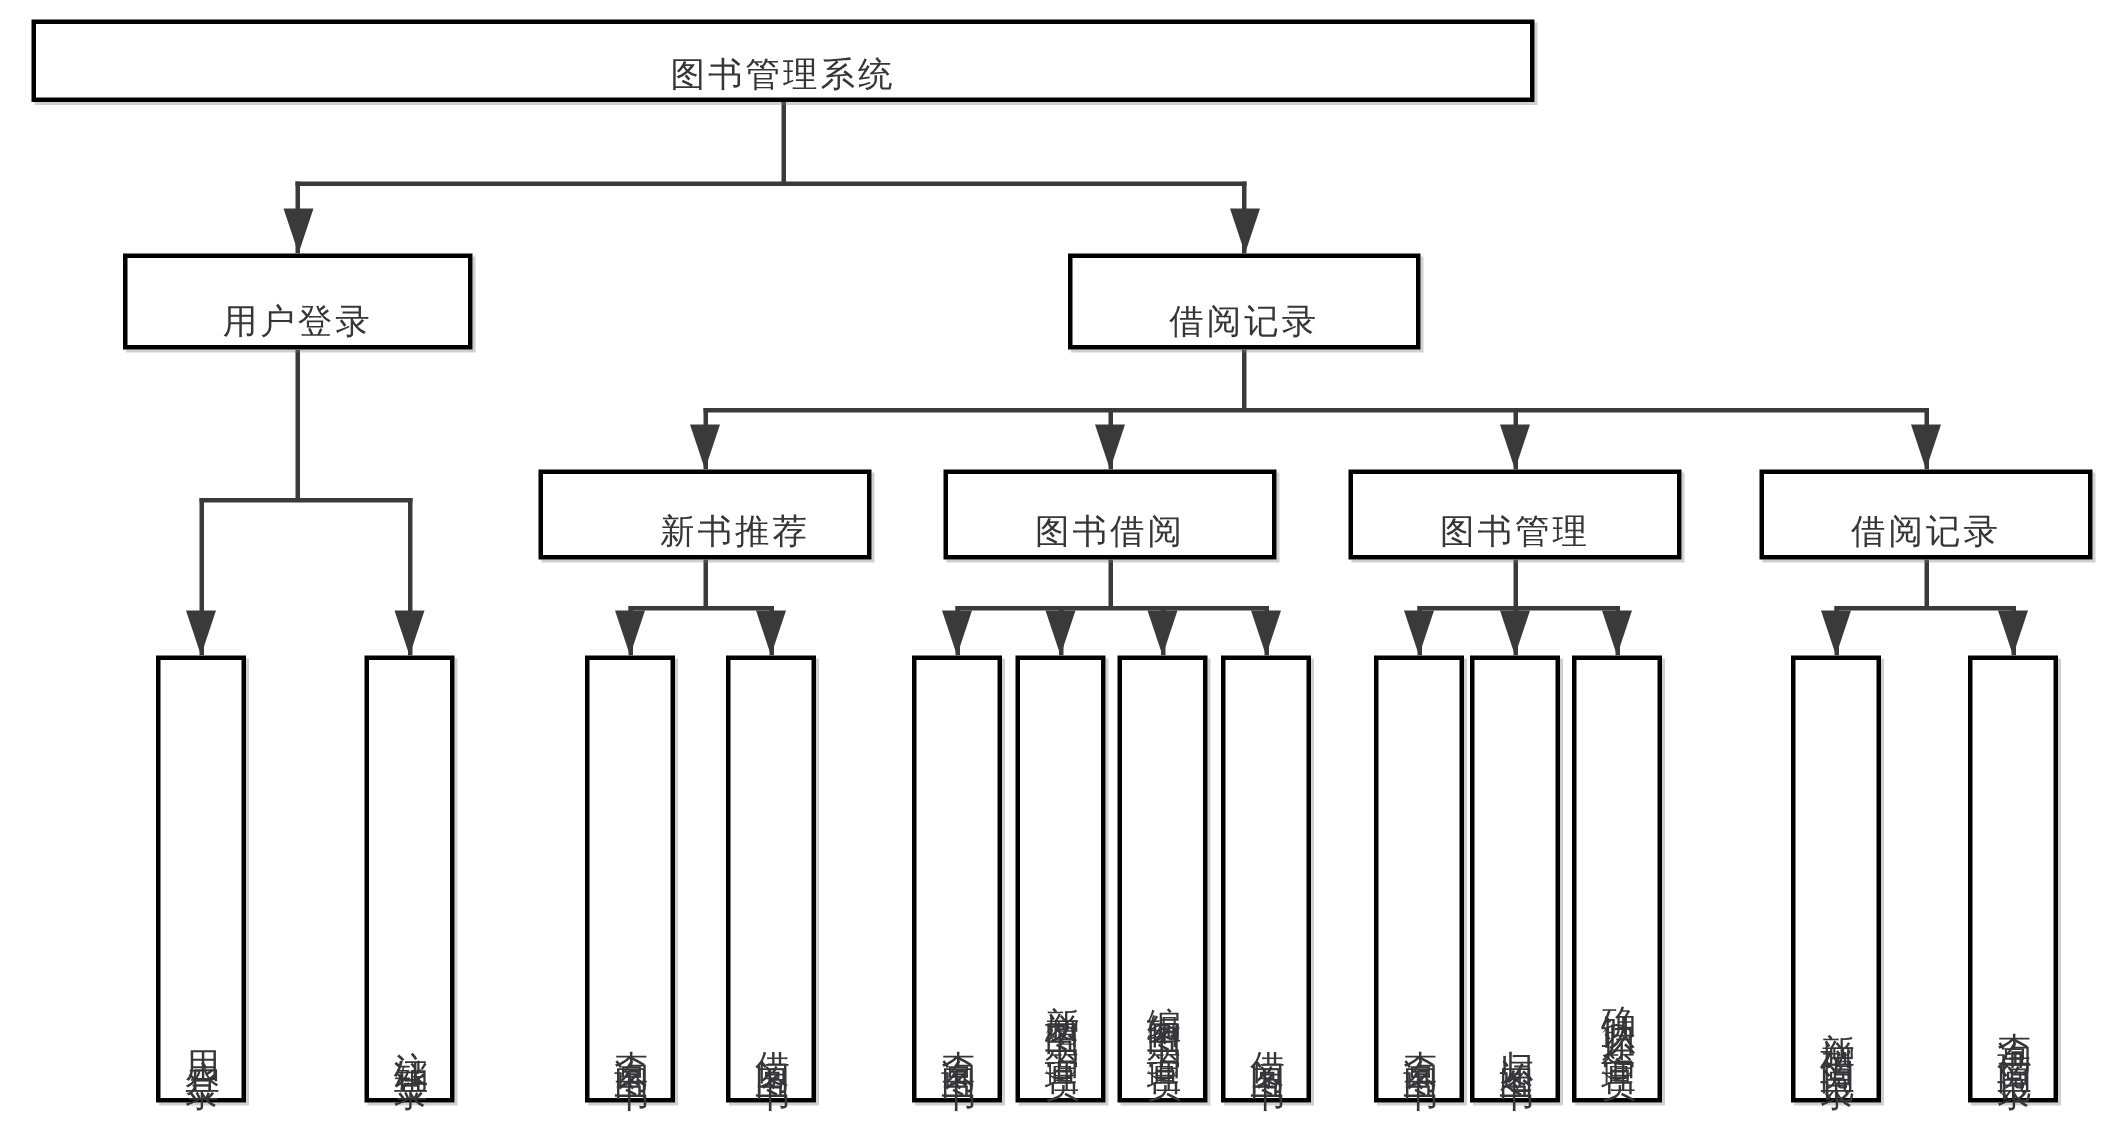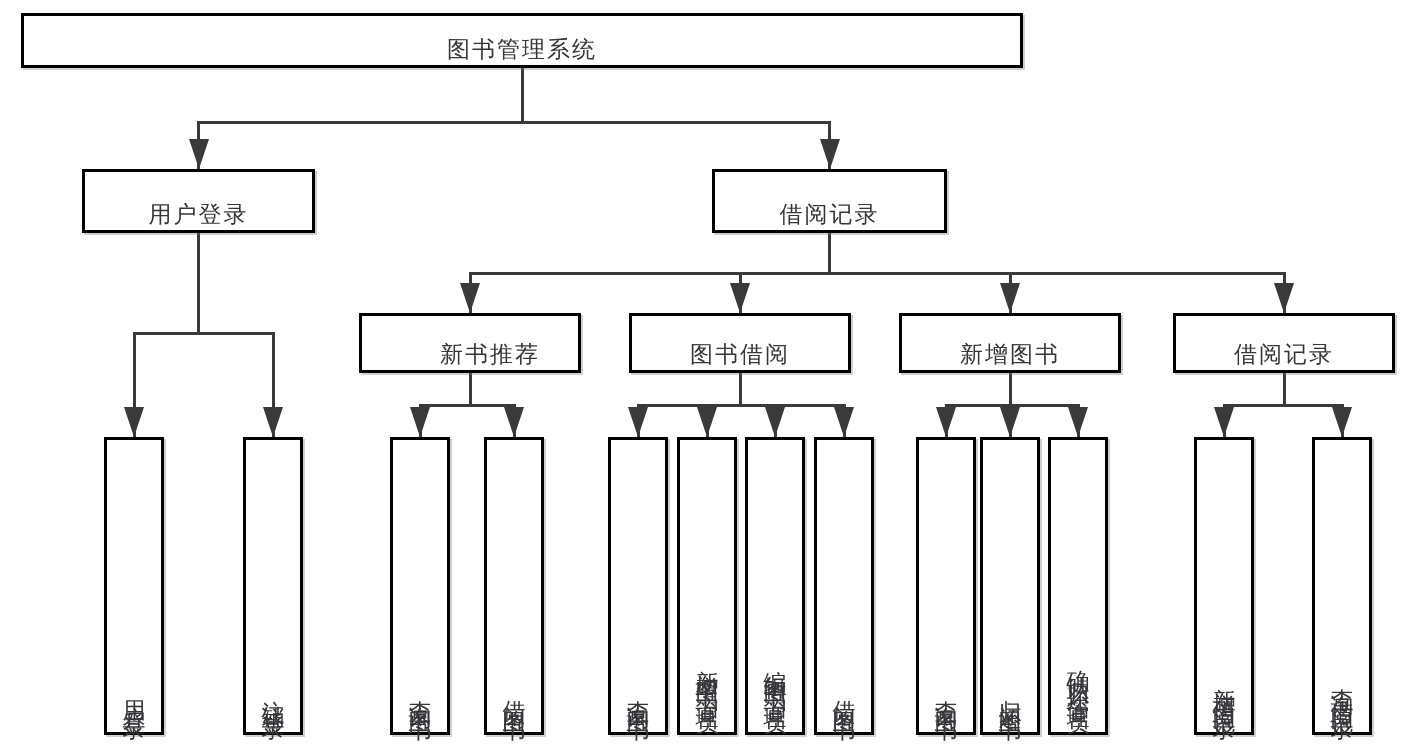--- a/index.html
+++ b/index.html
@@ -81,21 +81,21 @@
     <div class="node horiz" style="left: 712px; top: 169px; width: 235px; height: 64px;">
       <span class="lbl">借阅记录</span>
     </div>
     <div class="node horiz" style="left: 359px; top: 313px; width: 222px; height: 60px; padding-left: 40px;">
       <span class="lbl">新书推荐</span>
     </div>
     <div class="node horiz" style="left: 629px; top: 313px; width: 222px; height: 60px; font-family: Liberation Serif, serif;">
       <span class="lbl">图书借阅</span>
     </div>
     <div class="node horiz" style="left: 899px; top: 313px; width: 222px; height: 60px;">
-      <span class="lbl">新增图书</span>
+      <span class="lbl">图书管理</span>
     </div>
     <div class="node horiz" style="left: 1173px; top: 313px; width: 222px; height: 60px;">
       <span class="lbl">借阅记录</span>
     </div>
     <div class="node vert" style="left: 104px; top: 437px; width: 60px; height: 298px;">
       <span class="lbl">用户登录</span>
     </div>
     <div class="node vert" style="left: 243px; top: 437px; width: 60px; height: 298px;">
       <span class="lbl">注销登录</span>
     </div>

